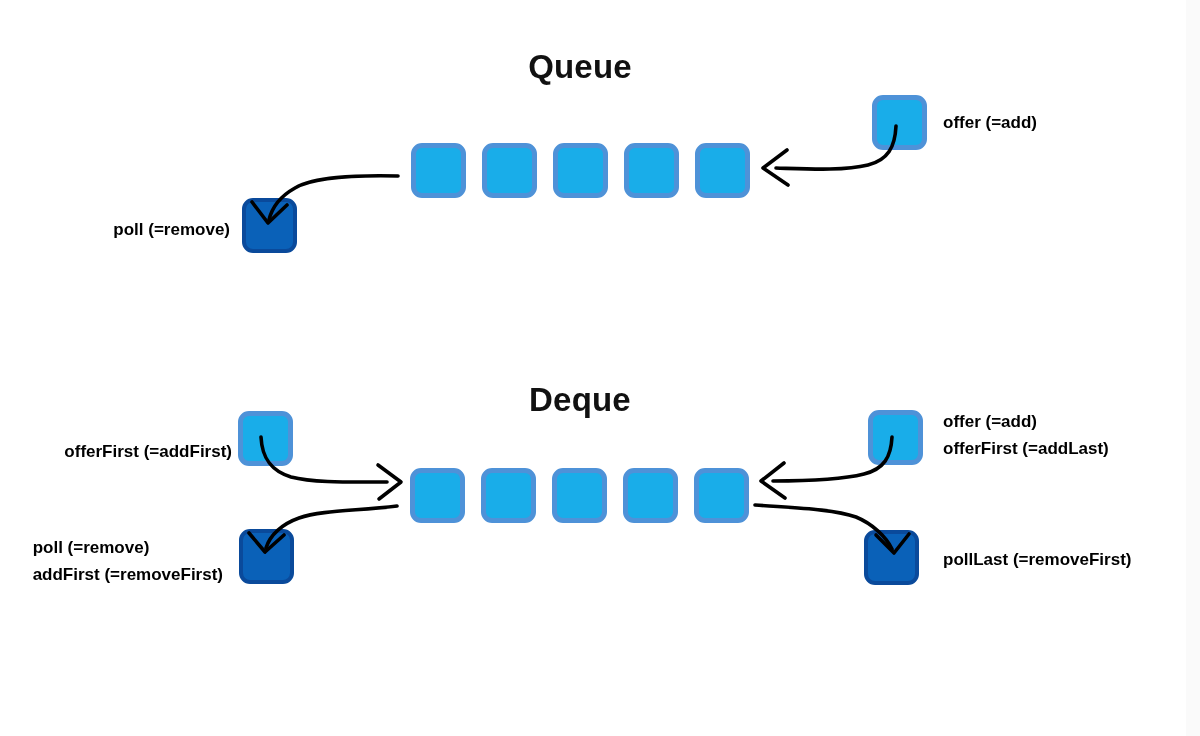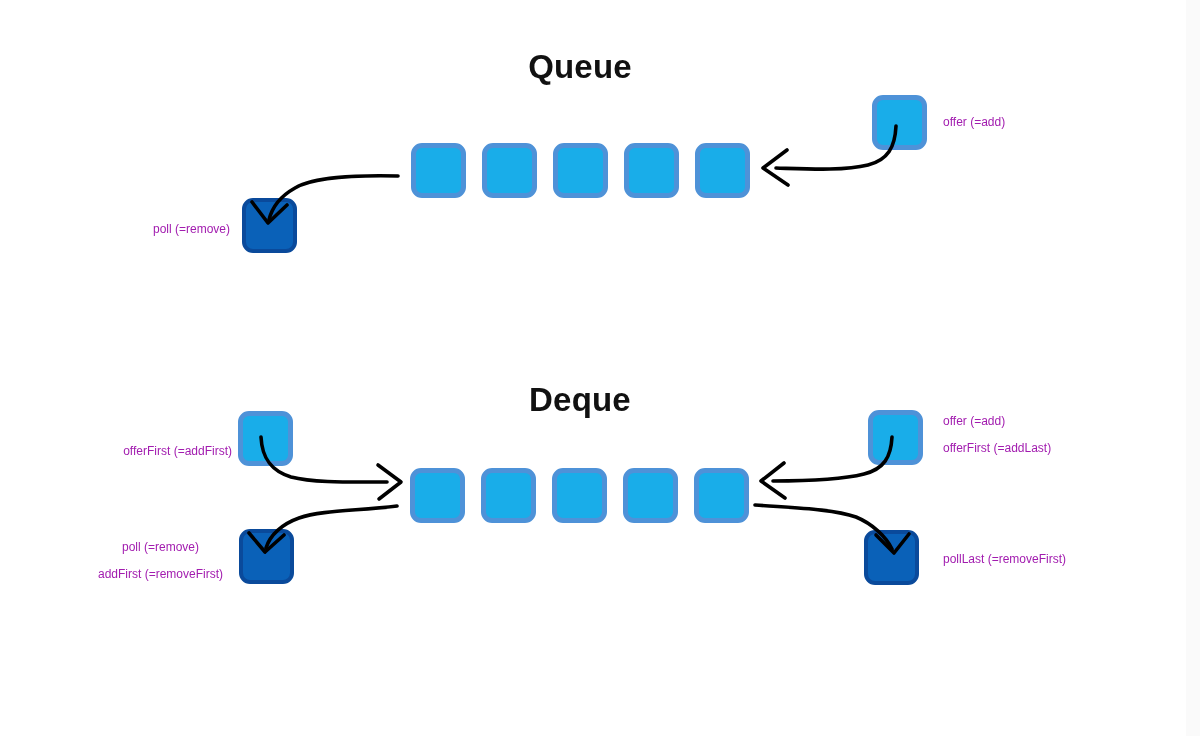--- a/index.html
+++ b/index.html
@@ -56,31 +56,31 @@
   .box.light {
     background: var(--cell-fill, #19ADE9);
     border: 5px solid var(--cell-border, #4E92D8);
   }
   .box.dark {
     background: var(--dark-fill, #0A61B8);
     border: 4px solid var(--dark-border, #0A4A9B);
   }
   .label {
     position: absolute;
-    font-size: 12px;
-    font-weight: 400;
-    color: #a21caf;
+    font-size: 17px;
+    font-weight: 700;
+    color: #000000;
     line-height: 21px;
     white-space: nowrap;
   }
   .label.two-line {
     line-height: 27px;
   }
   .label.right {
-    text-align: center;
+    text-align: left;
   }
   #arrow-layer {
     position: absolute;
     top: 0;
     left: 0;
     z-index: 10;
     pointer-events: none;
   }
   #arrow-layer path {
     fill: none;

